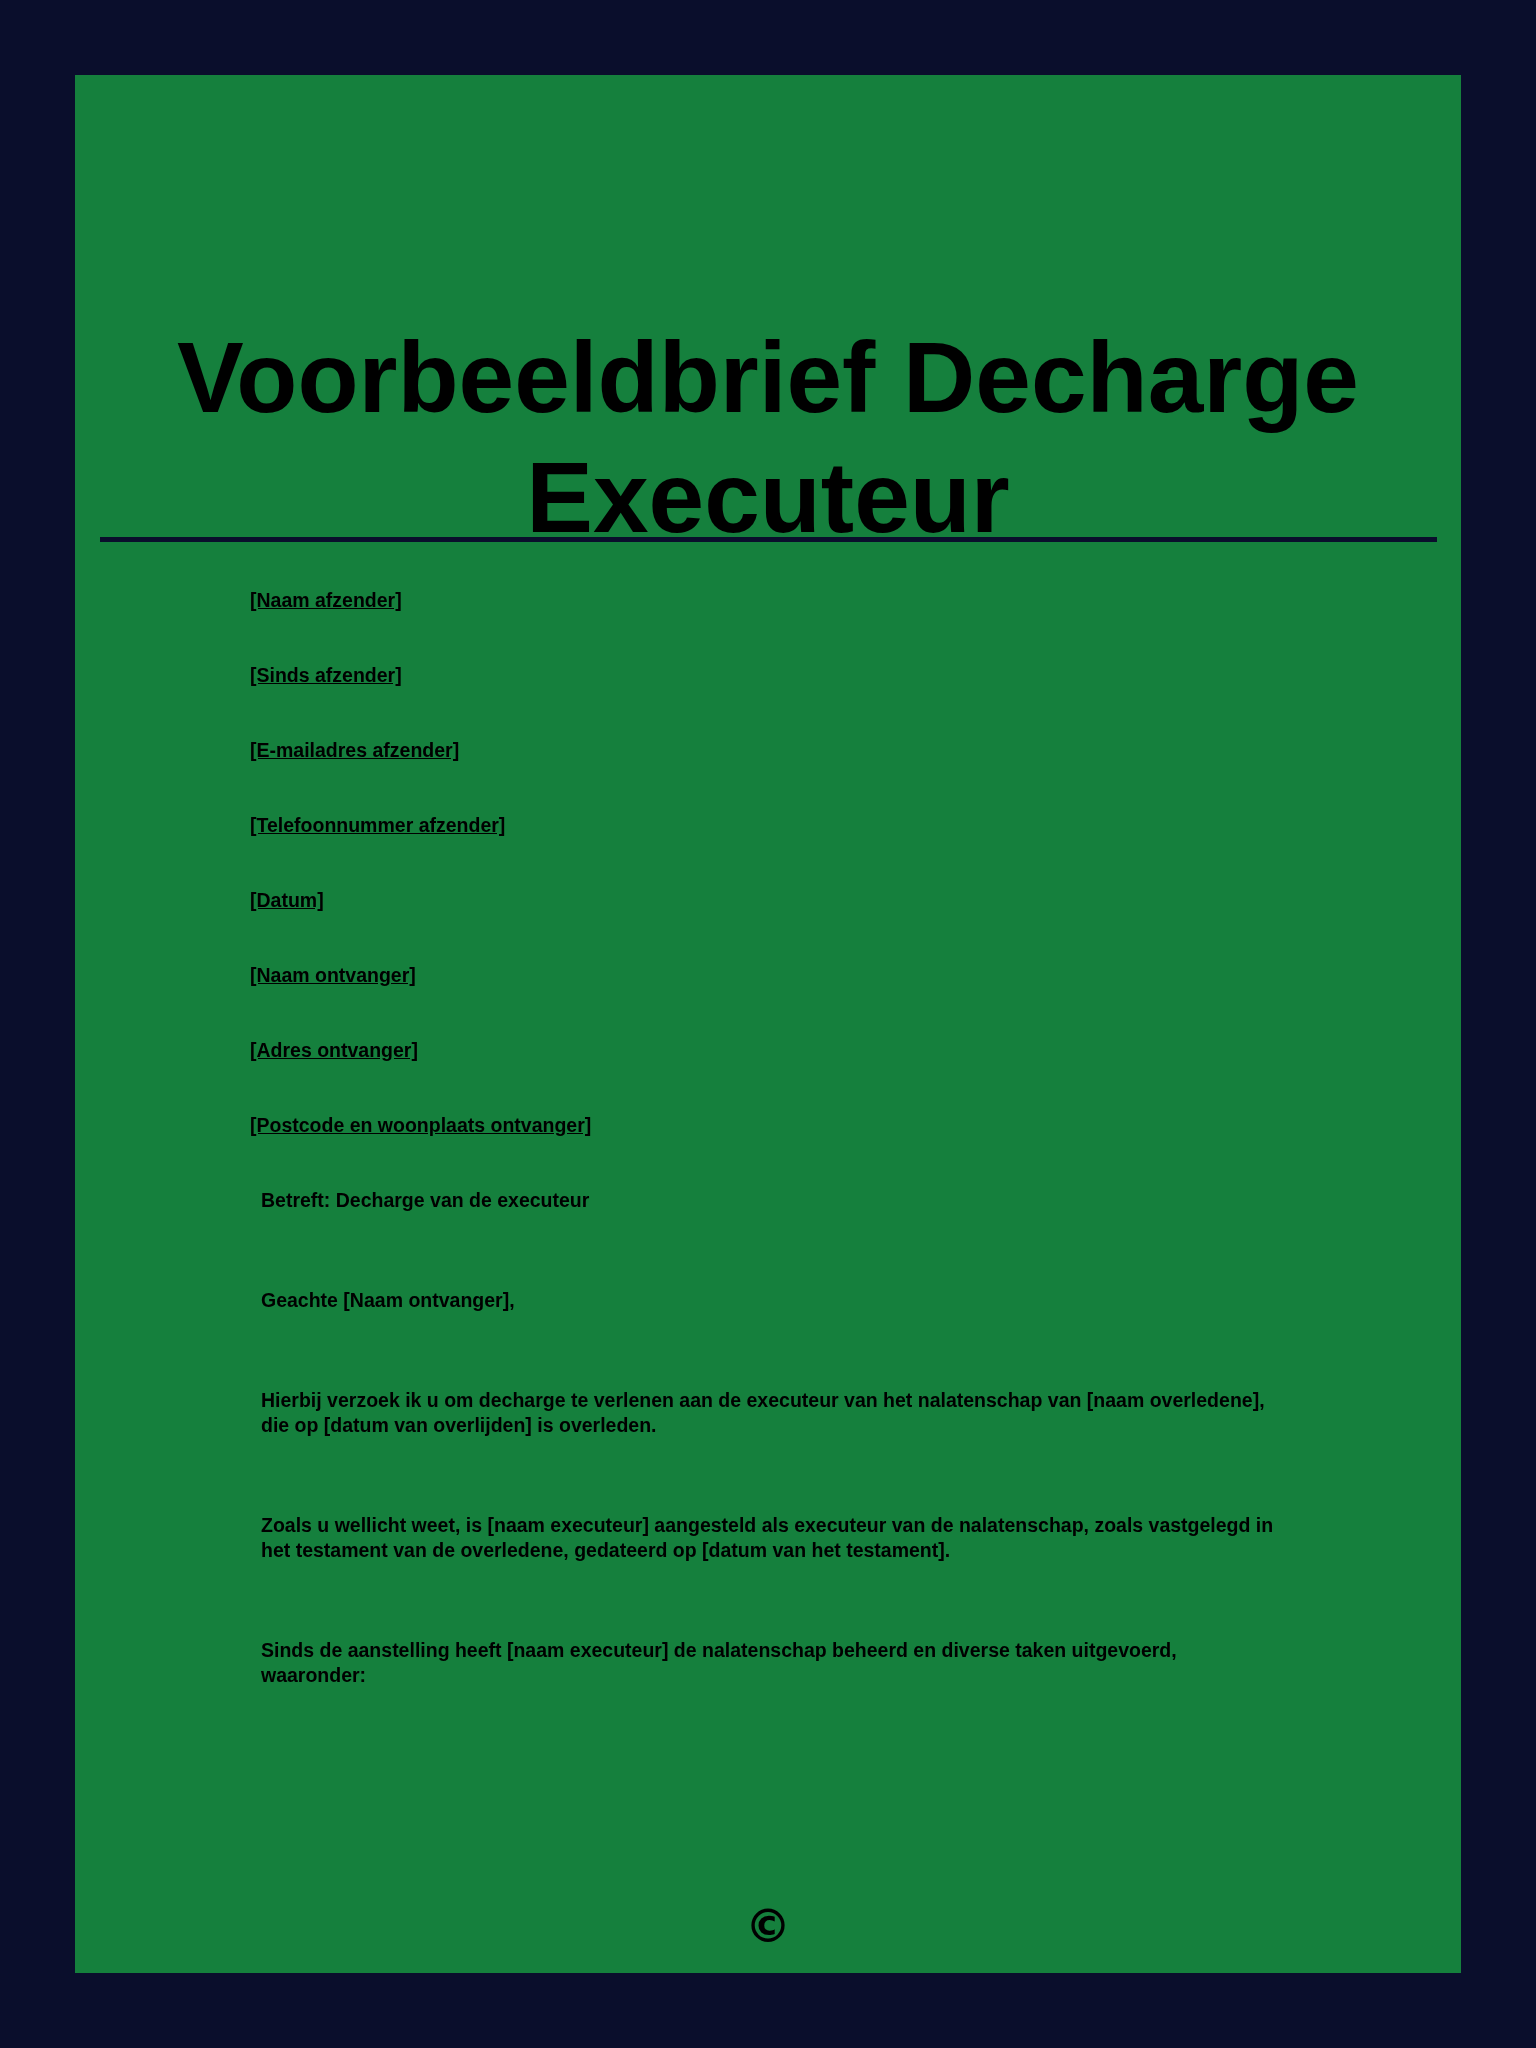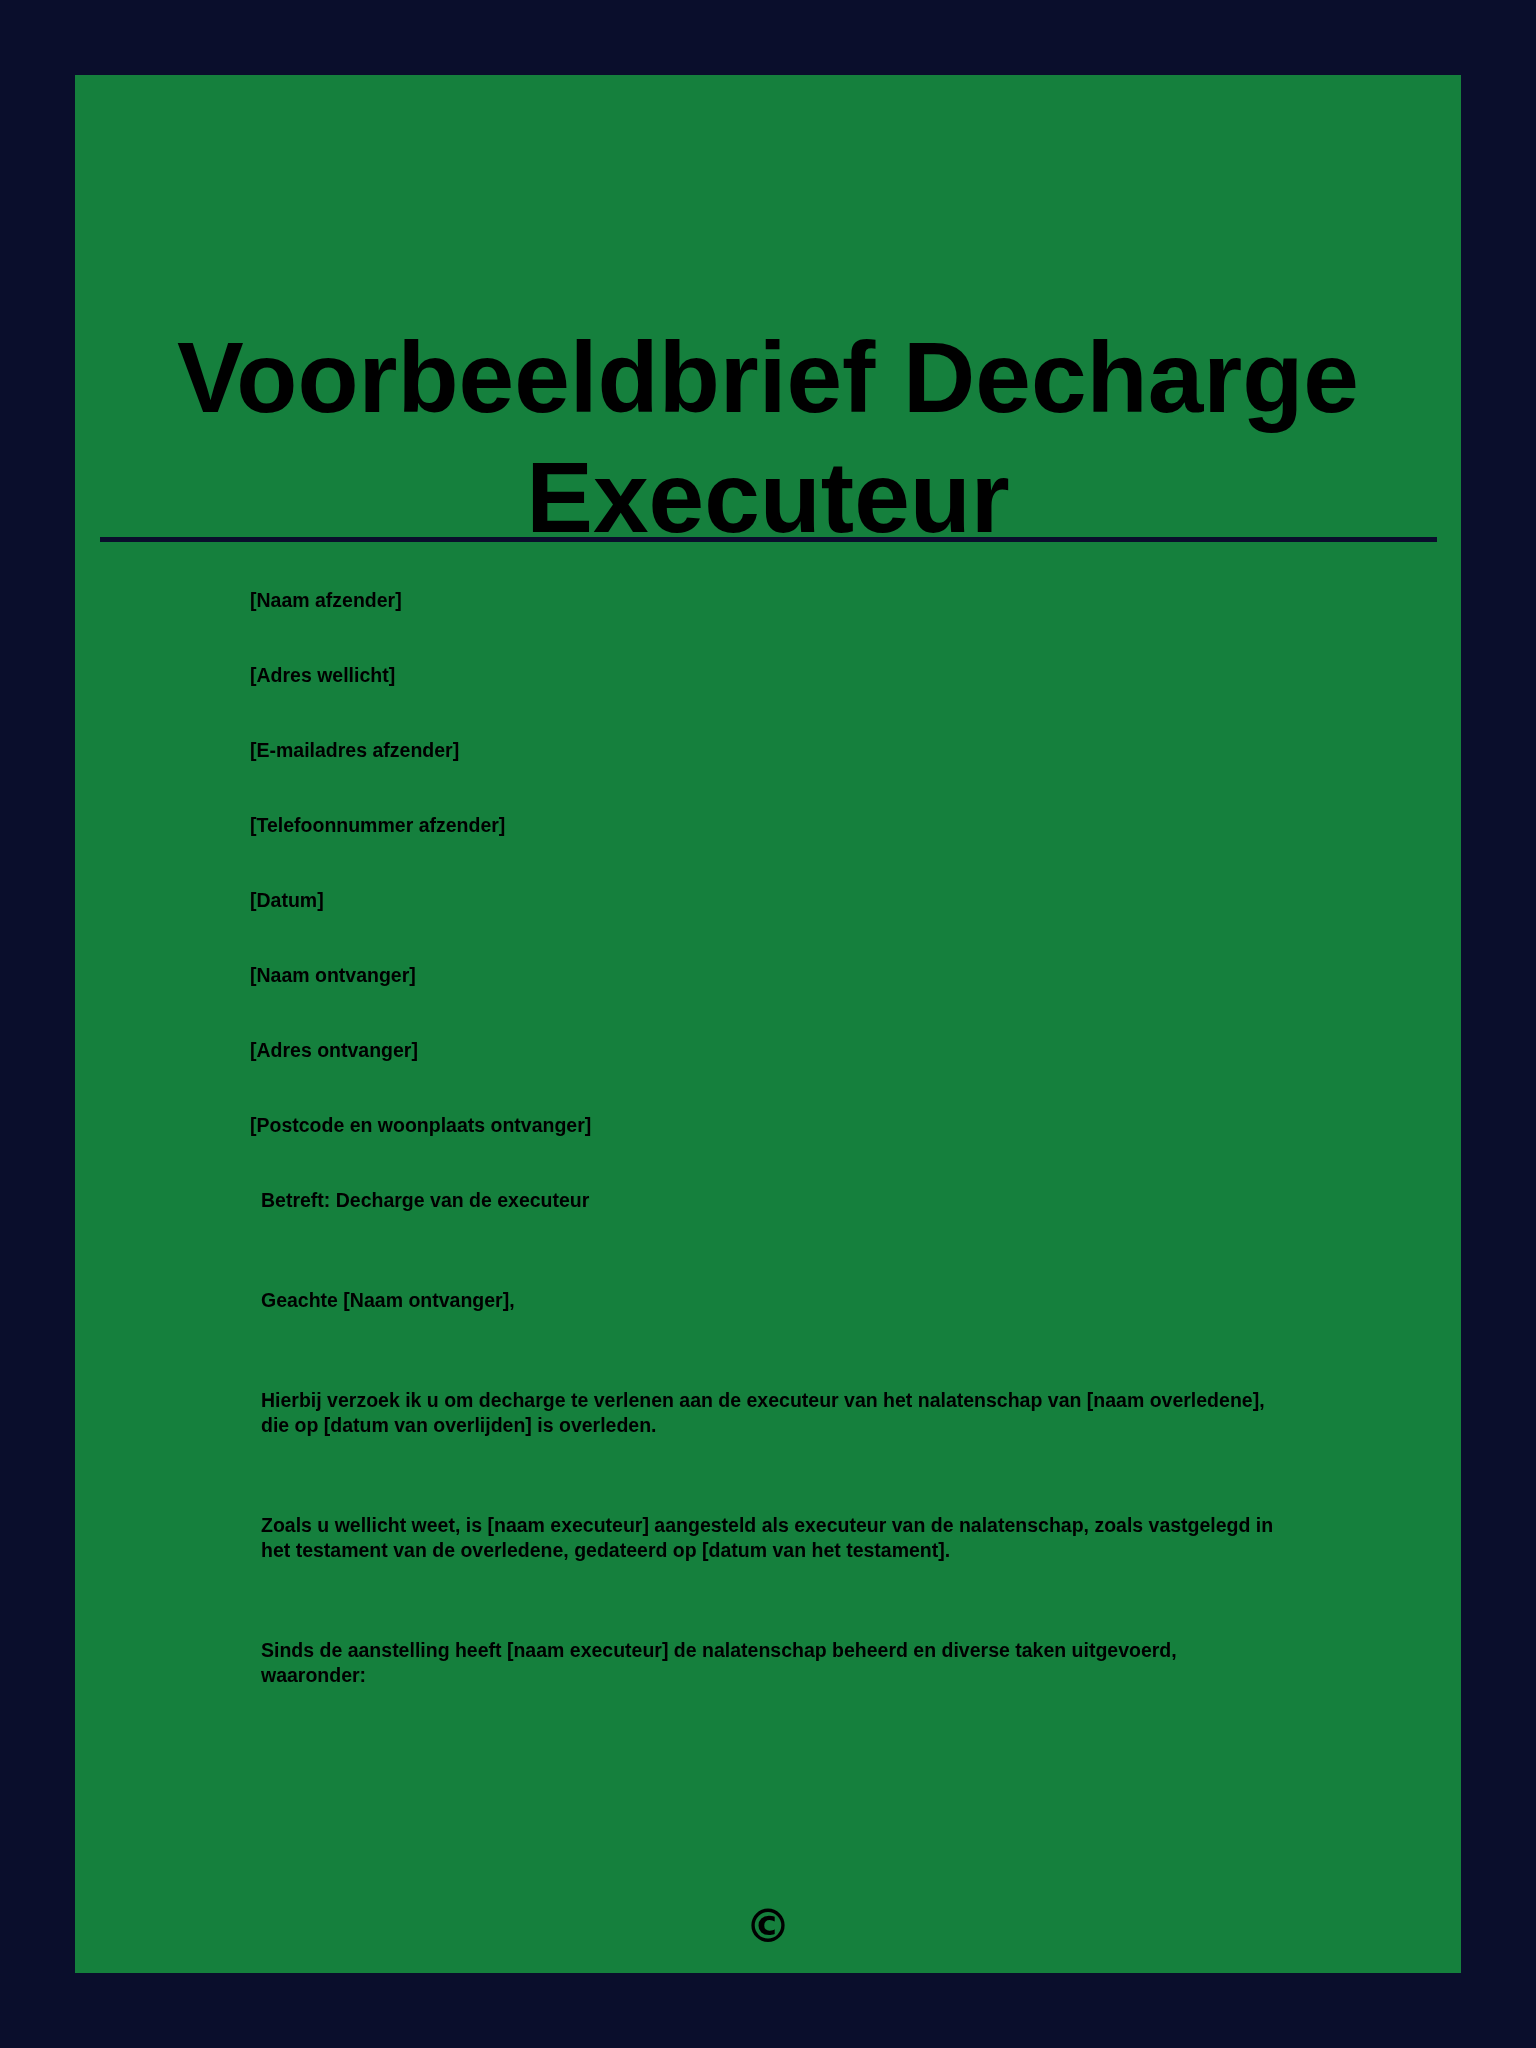--- a/index.html
+++ b/index.html
@@ -53,21 +53,21 @@
       width: 1035px;
       font-family: "Liberation Sans", sans-serif;
       font-weight: bold;
       font-size: 19.5px;
       line-height: 25px;
       color: #000000;
     }
     .body p {
       margin: 0 0 50px 0;
     }
-    .body .group { margin-bottom: 25px; }
+    .body .group { margin-bottom: 25px; text-decoration: underline; }
     .body .group p:last-child { margin-bottom: 50px; }
     .body .para { margin-bottom: 75px; margin-left: 11px; }
     .copyright {
       position: absolute;
       left: 0;
       width: 1386px;
       top: 1826px;
       text-align: center;
       font-family: "DejaVu Sans", sans-serif;
       font-weight: bold;
@@ -83,21 +83,21 @@
   <h1 class="title">
     <span>Voorbeeldbrief Decharge</span>
     <span>Executeur</span>
   </h1>
 
   <hr class="divider">
 
   <div class="body">
     <div class="group">
       <p>[Naam afzender]</p>
-      <p>[Adres wellicht]</p>
+      <p>[Sinds afzender]</p>
       <p>[E-mailadres afzender]</p>
       <p>[Telefoonnummer afzender]</p>
       <p>[Datum]</p>
     </div>
 
     <div class="group">
       <p>[Naam ontvanger]</p>
       <p>[Adres ontvanger]</p>
       <p>[Postcode en woonplaats ontvanger]</p>
     </div>

